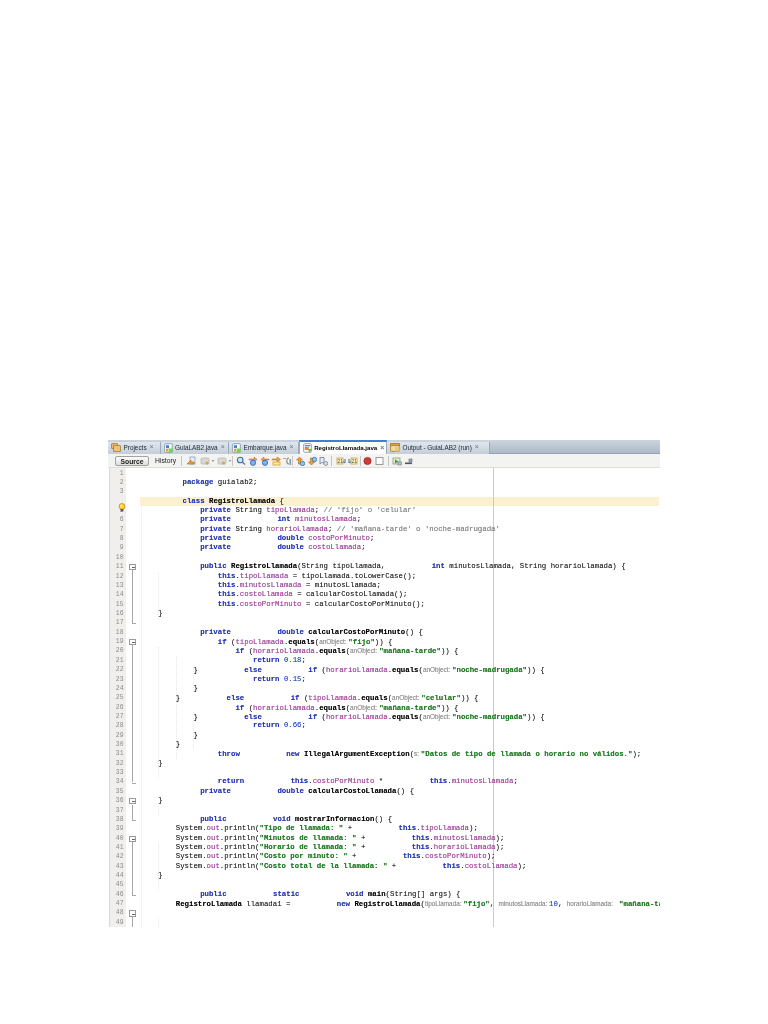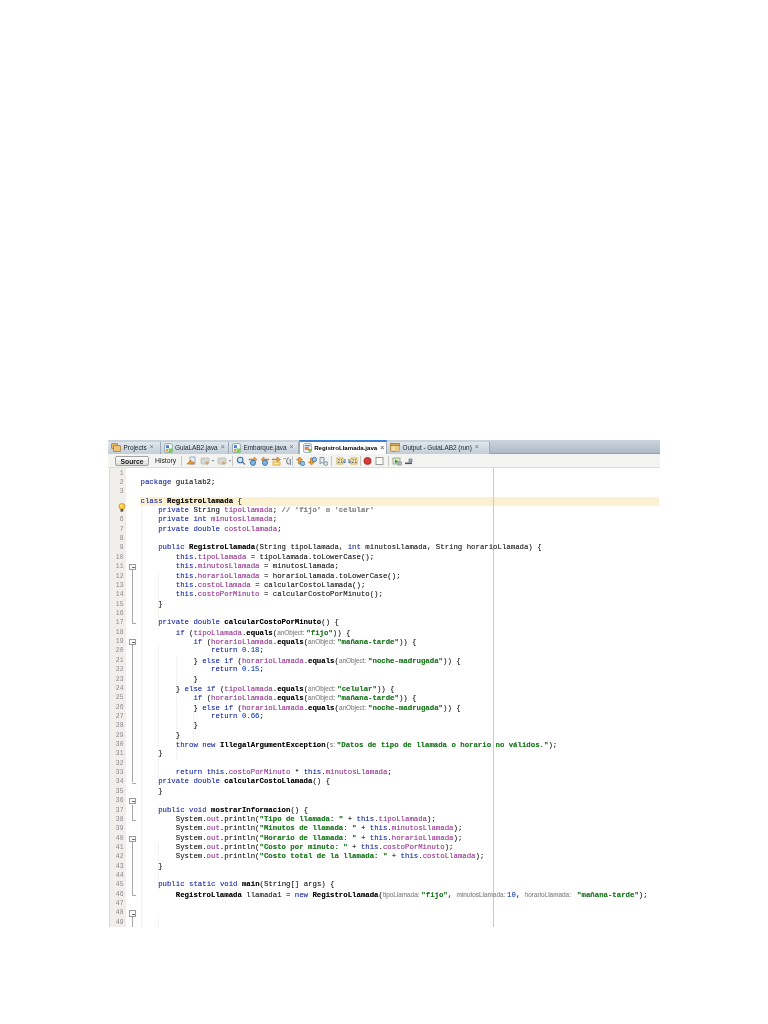--- a/index.html
+++ b/index.html
@@ -43,24 +43,24 @@
 .margin { position:absolute; left:384.5px; top:0; width:1px; height:100%; background:#ddbfce; }
 .ig { position:absolute; width:1px; background-image:linear-gradient(#e7e7e5 50%, transparent 50%); background-size:1px 2px; }
 .fb { position:absolute; width:6.8px; height:6.4px; background:#fcfcfa; border:1px solid #9a9a98; }
 .fbm { position:absolute; left:1.4px; top:2.2px; width:3px; height:1px; background:#6a6a68; }
 .fl { position:absolute; width:1px; background:#a8a8a6; }
 .flh { position:absolute; width:3.5px; height:1px; background:#a8a8a6; }
 #code { position:absolute; left:0; top:1.10px; width:551.5px;
   font-family:"Liberation Mono",monospace; font-size:7.35px; color:#232323; text-shadow:0 0 0.5px rgba(60,60,60,0.5); }
 .cl { height:9.37px; line-height:9.37px; white-space:pre; padding-left:32.50px; }
 .cl i { font-style:normal; }
-i.k { color:#2135c8; font-weight:normal; }
+i.k { color:#2135c8; font-weight:bold;margin-left:42px; }
 i.f { color:#b23dac; }
 i.s { color:#18801c; font-weight:bold; }
-i.c { color:#8c8c8c;font-weight:bold; }
+i.c { color:#8c8c8c; }
 i.m { color:#000; font-weight:bold; }
 i.n { color:#1b50d8; }
 i.h { color:#9b9b9b; font-family:"Liberation Sans",sans-serif; font-size:6.4px; }
 .bulb { position:absolute; left:10px; top:30.01px; }
 </style></head>
 <body>
 <div id="win">
   <div id="tabbar">
       <div class="tab" style="left:0.0px;width:52.5px;">
         <span class="tic">
@@ -337,26 +337,27 @@
         <div class="gn">48</div>
         <div class="gn">49</div>
       </div>
     <div id="code">
         <div class="cl"></div>
         <div class="cl"><i class="k">package</i> guialab2;</div>
         <div class="cl"></div>
         <div class="cl"><i class="k">class</i> <i class="m">RegistroLlamada</i> {</div>
         <div class="cl">    <i class="k">private</i> String <i class="f">tipoLlamada</i>;<i class="c"> // 'fijo' o 'celular'</i></div>
         <div class="cl">    <i class="k">private</i> <i class="k">int</i> <i class="f">minutosLlamada</i>;</div>
+        <div class="cl">    <i class="k">private</i> String <i class="f">horarioLlamada</i>;<i class="c"> // 'mañana-tarde' o 'noche-madrugada'</i></div>
+        <div class="cl">    <i class="k">private</i> <i class="k">double</i> <i class="f">costoPorMinuto</i>;</div>
         <div class="cl">    <i class="k">private</i> <i class="k">double</i> <i class="f">costoLlamada</i>;</div>
         <div class="cl"></div>
         <div class="cl">    <i class="k">public</i> <i class="m">RegistroLlamada</i>(String tipoLlamada, <i class="k">int</i> minutosLlamada, String horarioLlamada) {</div>
         <div class="cl">        <i class="k">this</i>.<i class="f">tipoLlamada</i> = tipoLlamada.toLowerCase();</div>
         <div class="cl">        <i class="k">this</i>.<i class="f">minutosLlamada</i> = minutosLlamada;</div>
-        <div class="cl">        <i class="k">this</i>.<i class="f">horarioLlamada</i> = horarioLlamada.toLowerCase();</div>
         <div class="cl">        <i class="k">this</i>.<i class="f">costoLlamada</i> = calcularCostoLlamada();</div>
         <div class="cl">        <i class="k">this</i>.<i class="f">costoPorMinuto</i> = calcularCostoPorMinuto();</div>
         <div class="cl">    }</div>
         <div class="cl"></div>
         <div class="cl">    <i class="k">private</i> <i class="k">double</i> <i class="m">calcularCostoPorMinuto</i>() {</div>
         <div class="cl">        <i class="k">if</i> (<i class="f">tipoLlamada</i>.<i class="m">equals</i>(<i class="h">anObject: </i><i class="s">"fijo"</i>)) {</div>
         <div class="cl">            <i class="k">if</i> (<i class="f">horarioLlamada</i>.<i class="m">equals</i>(<i class="h">anObject: </i><i class="s">"mañana-tarde"</i>)) {</div>
         <div class="cl">                <i class="k">return</i> <i class="n">0.18</i>;</div>
         <div class="cl">            } <i class="k">else</i> <i class="k">if</i> (<i class="f">horarioLlamada</i>.<i class="m">equals</i>(<i class="h">anObject: </i><i class="s">"noche-madrugada"</i>)) {</div>
         <div class="cl">                <i class="k">return</i> <i class="n">0.15</i>;</div>

